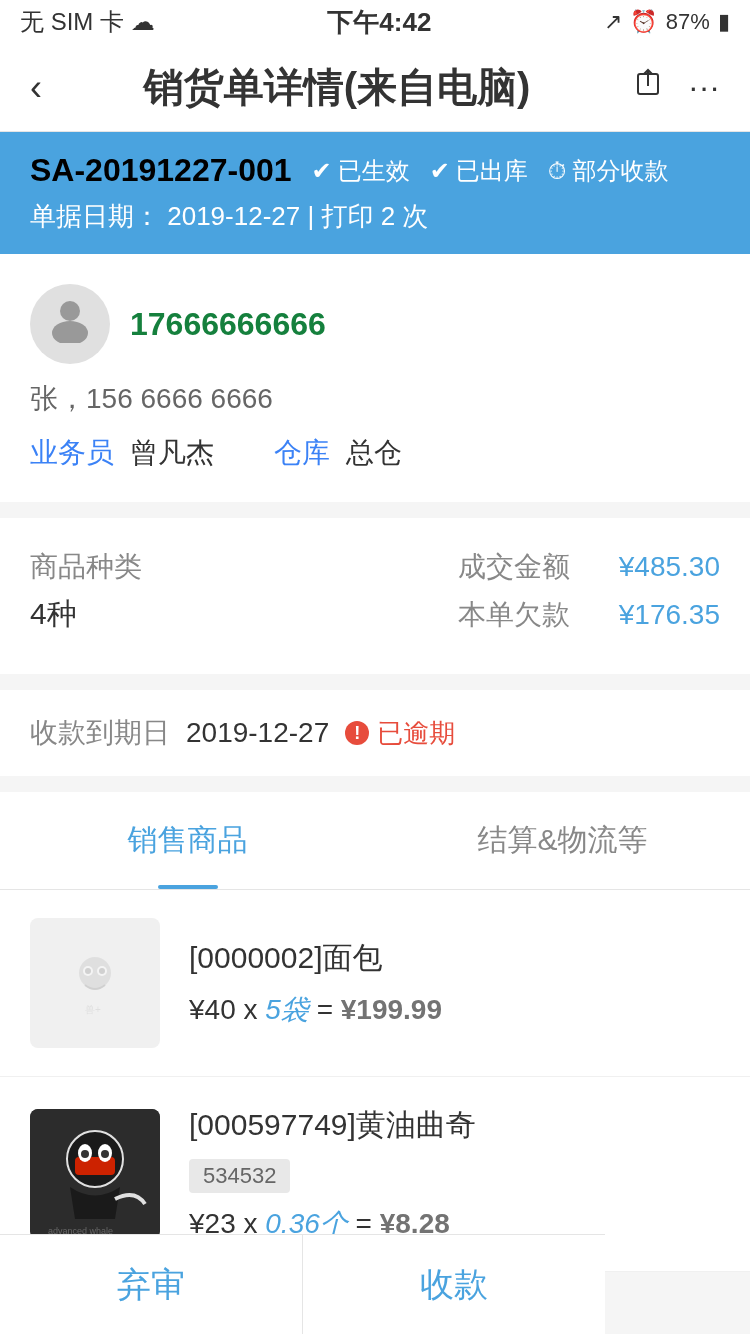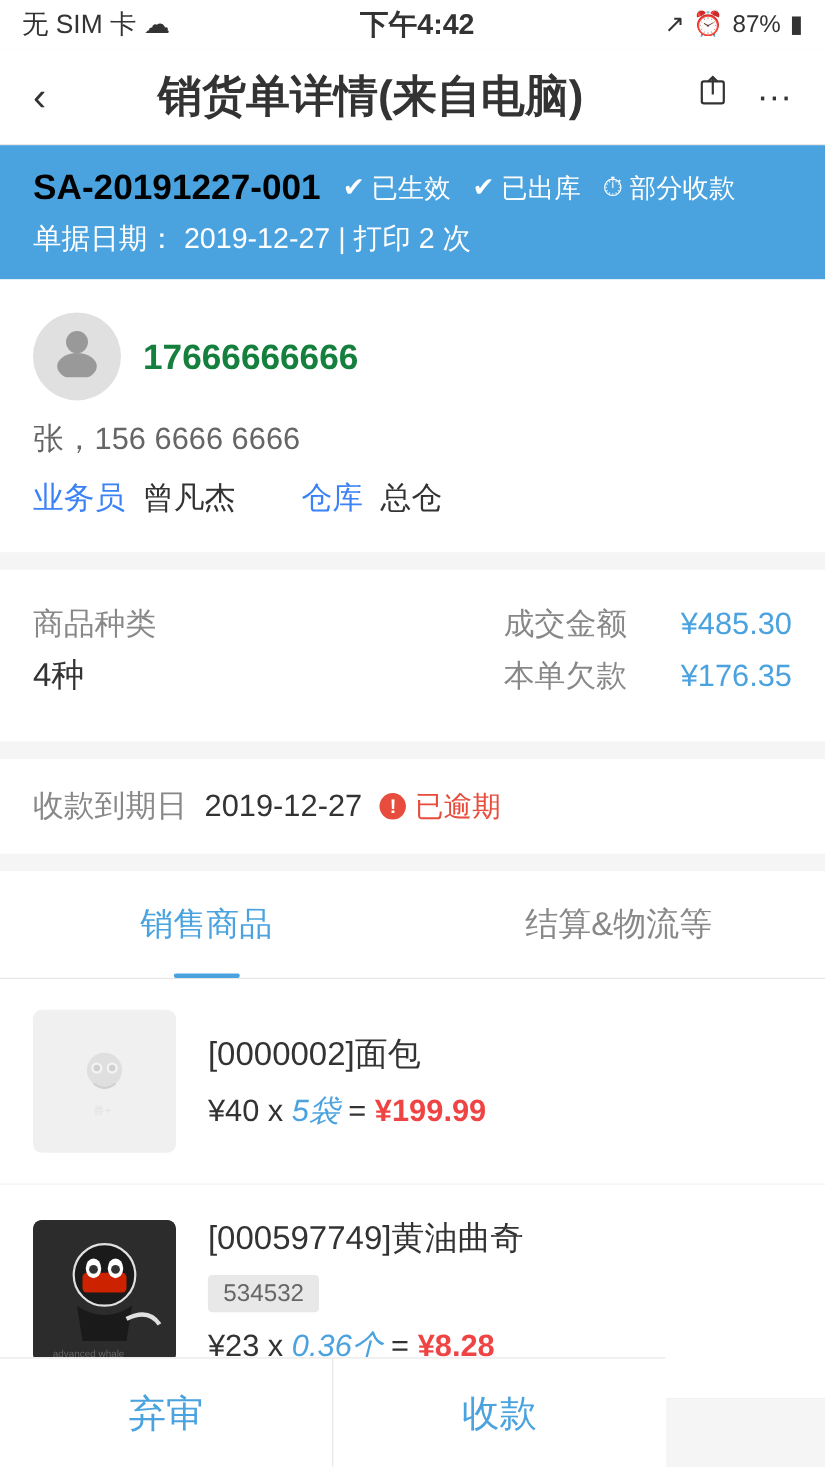--- a/index.html
+++ b/index.html
@@ -276,21 +276,21 @@
       font-size: 22px;
       padding: 4px 14px;
       border-radius: 4px;
       margin-bottom: 12px;
     }
     .product-price {
       font-size: 28px;
       color: #333;
     }
     .product-price .qty { color: #4aa3df; font-style: italic; }
-    .product-price .total { color: #ef4444; font-weight: 600; }
+    .product-price .total { color: #737373; font-weight: 600; }
 
     
     .bottom-bar {
       position: fixed;
       bottom: 0;
       width: 605px;
       height: 100px;
       background: #fff;
       border-top: 1px solid #e5e5e5;
       display: flex;

